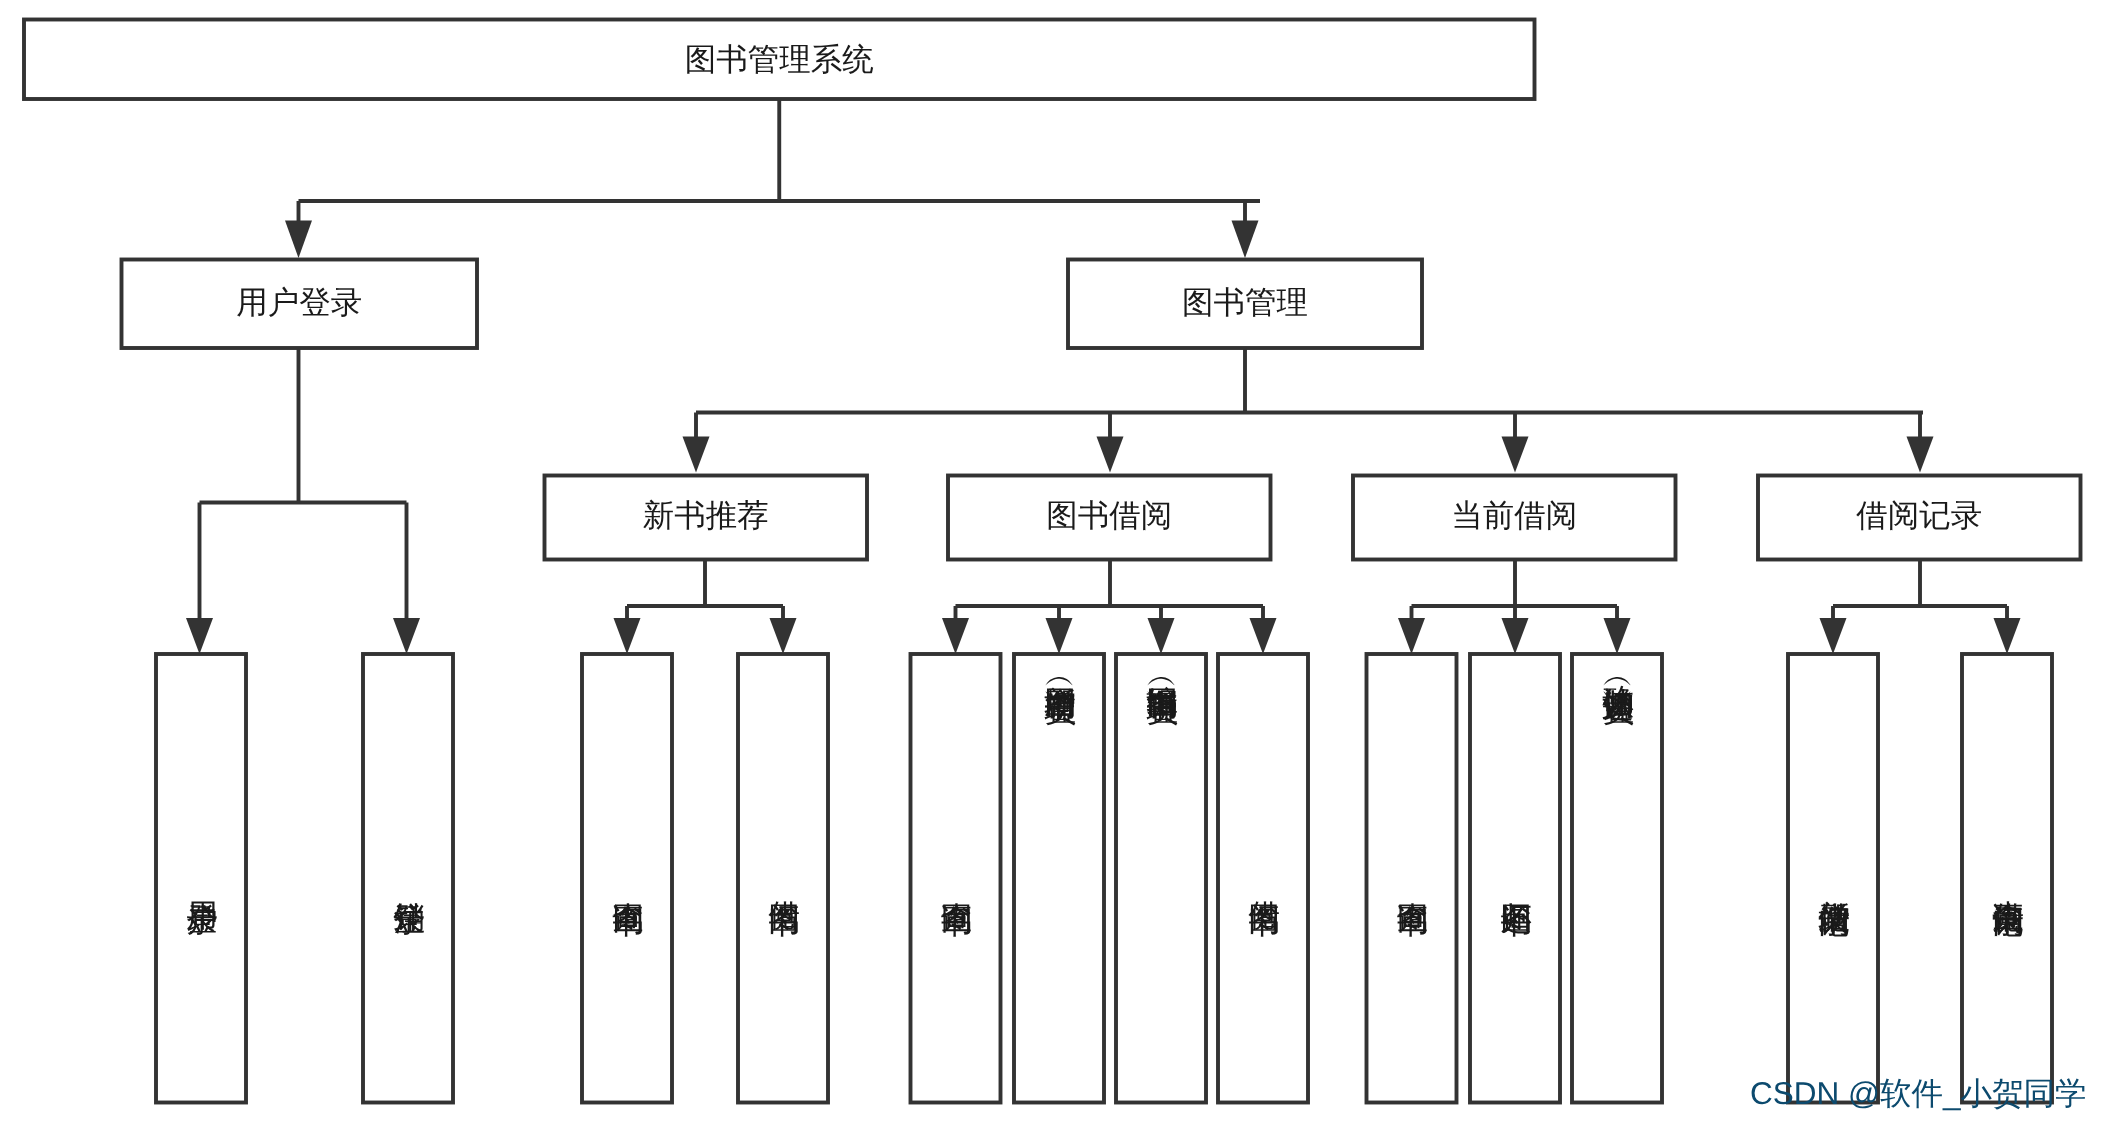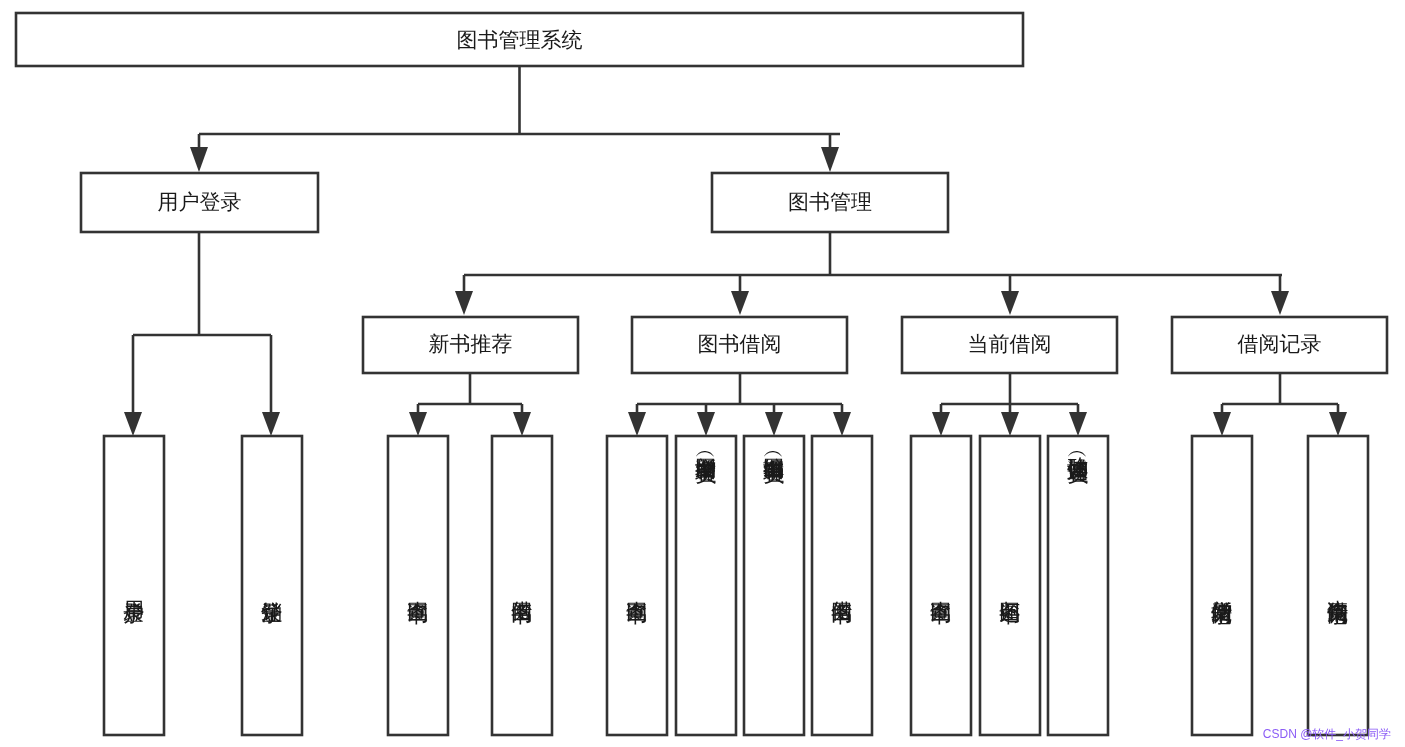--- a/index.html
+++ b/index.html
@@ -65,22 +65,22 @@
     color: #1a1a1a;
     letter-spacing: 1px;
     text-align: center;
     white-space: nowrap;
   }
   .watermark {
     position: absolute;
     right: 14px;
     bottom: 4px;
     font-family: "Liberation Sans", "DejaVu Sans", sans-serif;
-    font-size: 12px;
-    color: #8b5cf6;
+    font-size: 21px;
+    color: #0c4a6e;
     white-space: nowrap;
     pointer-events: none;
     user-select: none;
   }
 </style>
 </head>
 <body>
 
 <div id="diagram-root">
 

